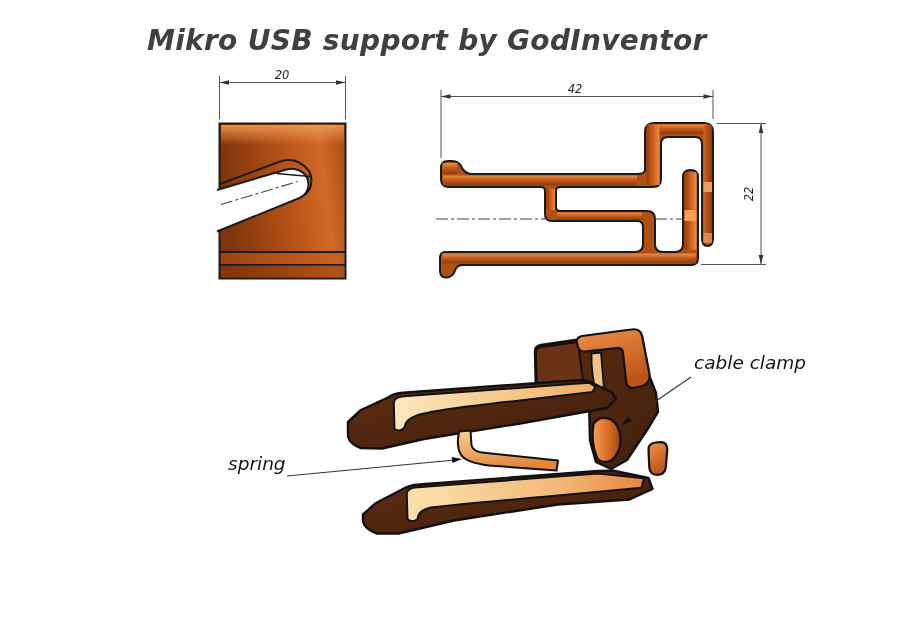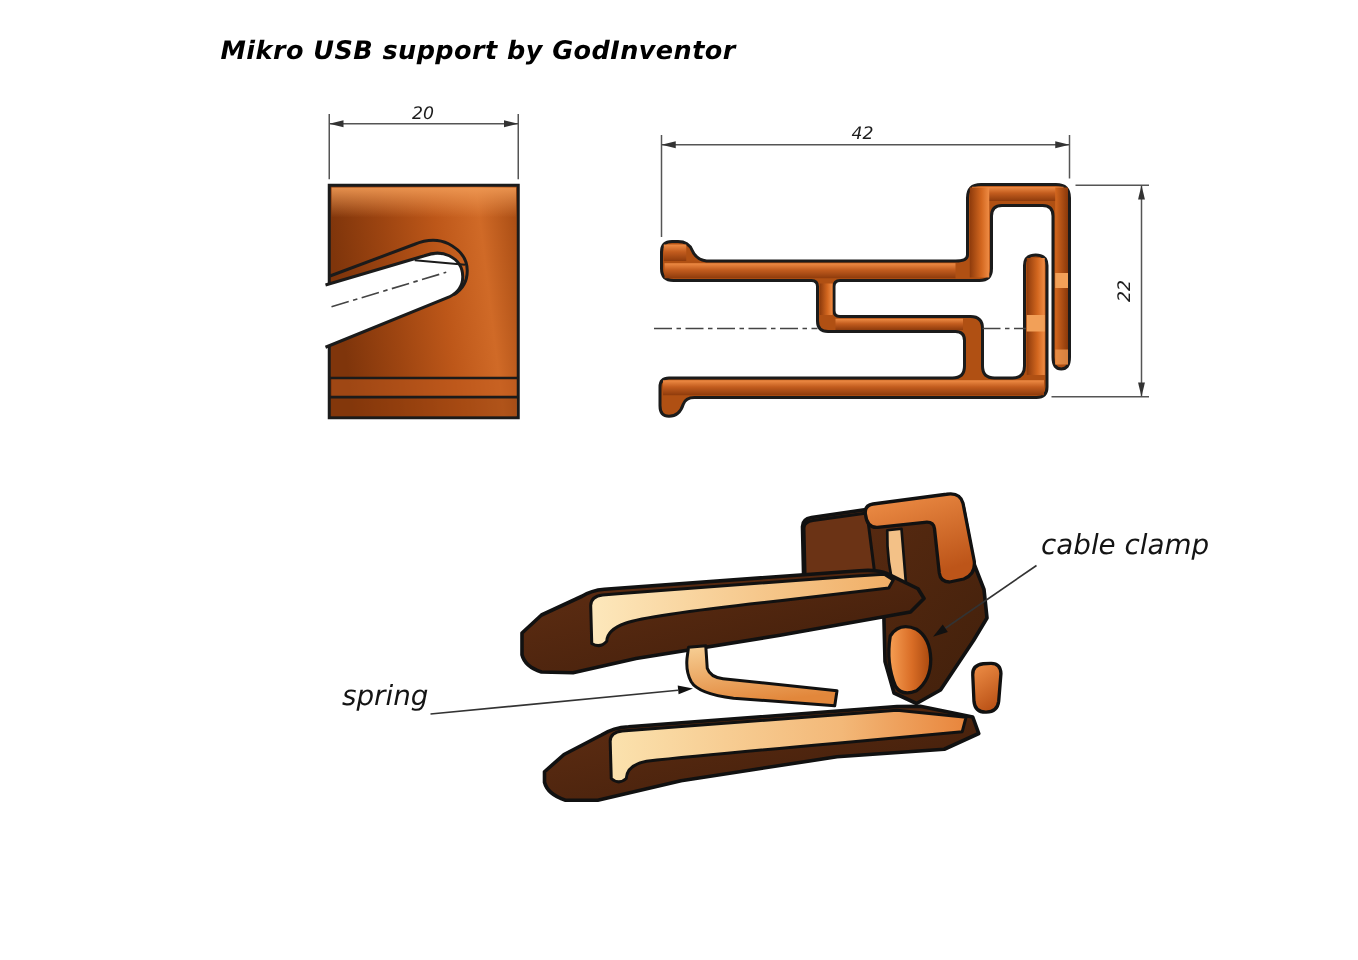--- a/index.html
+++ b/index.html
@@ -8,23 +8,23 @@
     width:905px;height:640px;
     background:#ffffff;
     overflow:hidden;
     font-family:"DejaVu Sans", sans-serif;
   }
   .title{
     position:absolute;
     left:147px;top:24px;
     font-style:italic;
     font-weight:600;
-    font-size:17px;
+    font-size:28px;
     letter-spacing:.3px;
-    color:#000000;
+    color:#404040;
     white-space:nowrap;
   }
   svg{position:absolute;left:0;top:0;}
   .dimtext{
     font-family:"DejaVu Sans", sans-serif;
     font-style:italic;
     font-size:11.5px;
     fill:#1d1d1d;
   }
   .anntext{

